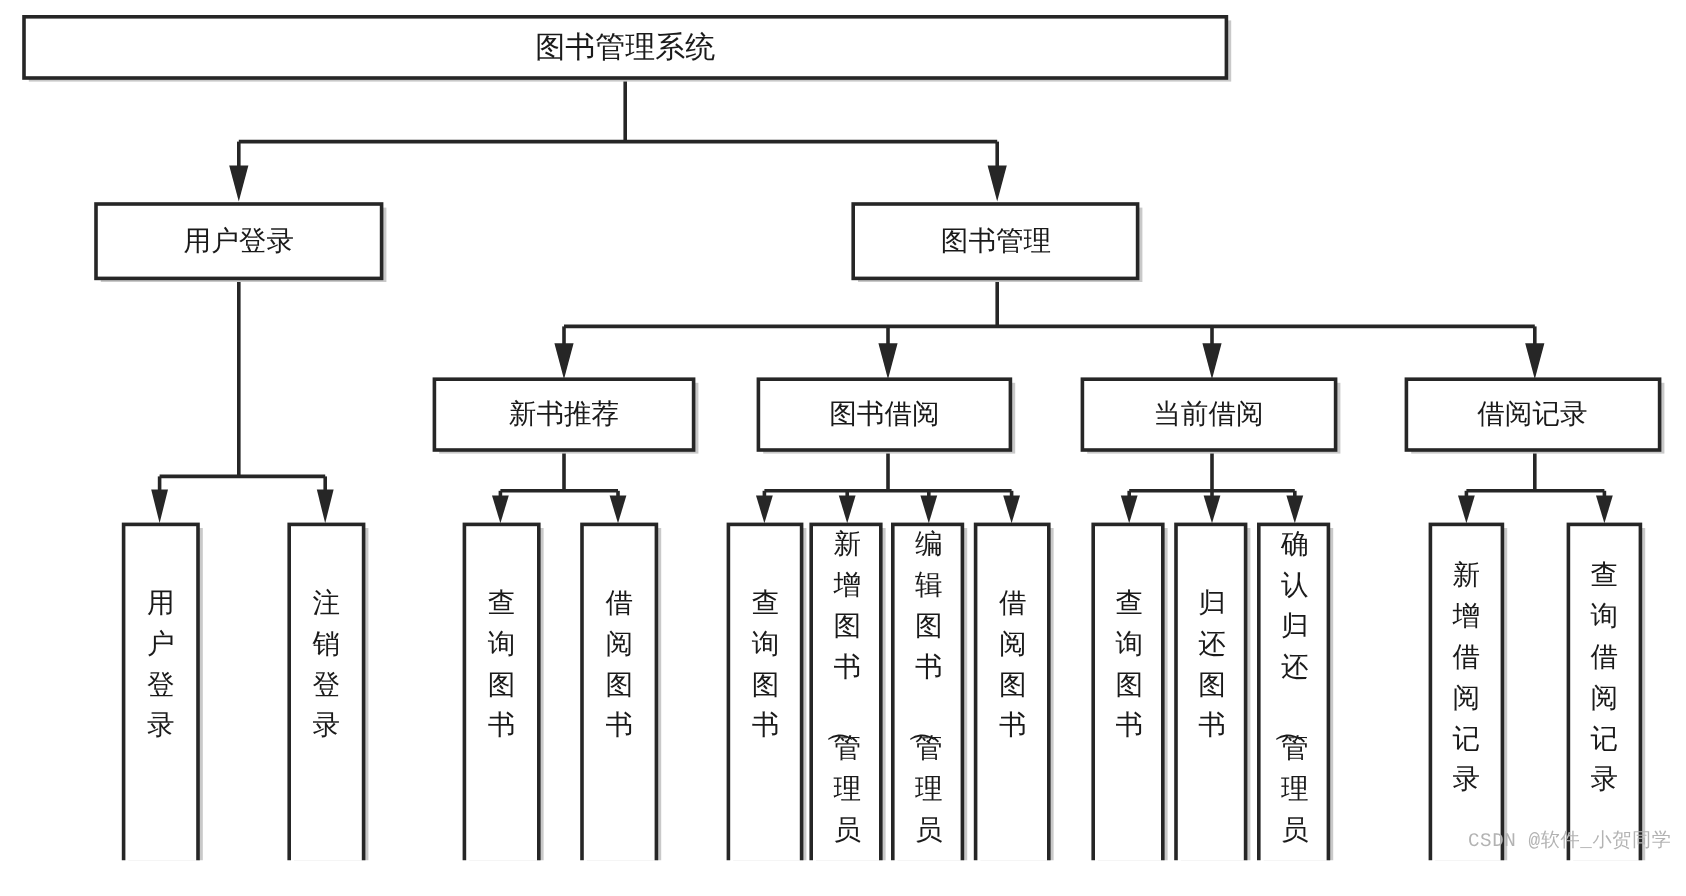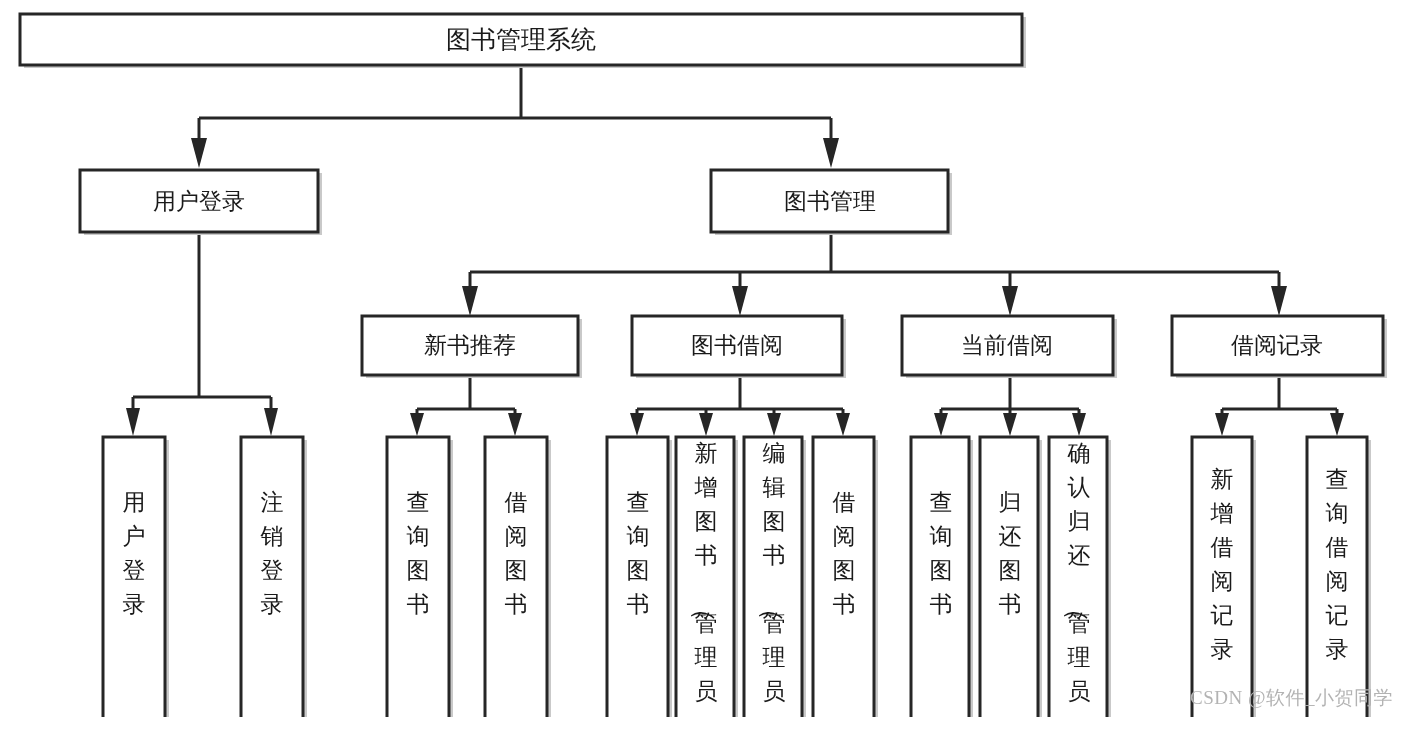--- a/index.html
+++ b/index.html
@@ -58,22 +58,22 @@
     fill: #1a1a1a;
     text-anchor: middle;
   }
   .title-label {
     font-size: 25px;
   }
   .watermark-text {
     position: absolute;
     right: 12px;
     bottom: 6px;
-    font-family: Liberation Serif, serif;
-    font-size: 19px;
+    font-family: Liberation Mono, monospace;
+    font-size: 16px;
     color: #b3b3b3;
     letter-spacing: 0.5px;
     white-space: nowrap;
     pointer-events: none;
   }
 </style>
 </head>
 <body>
 
 <div id="diagram-root">

